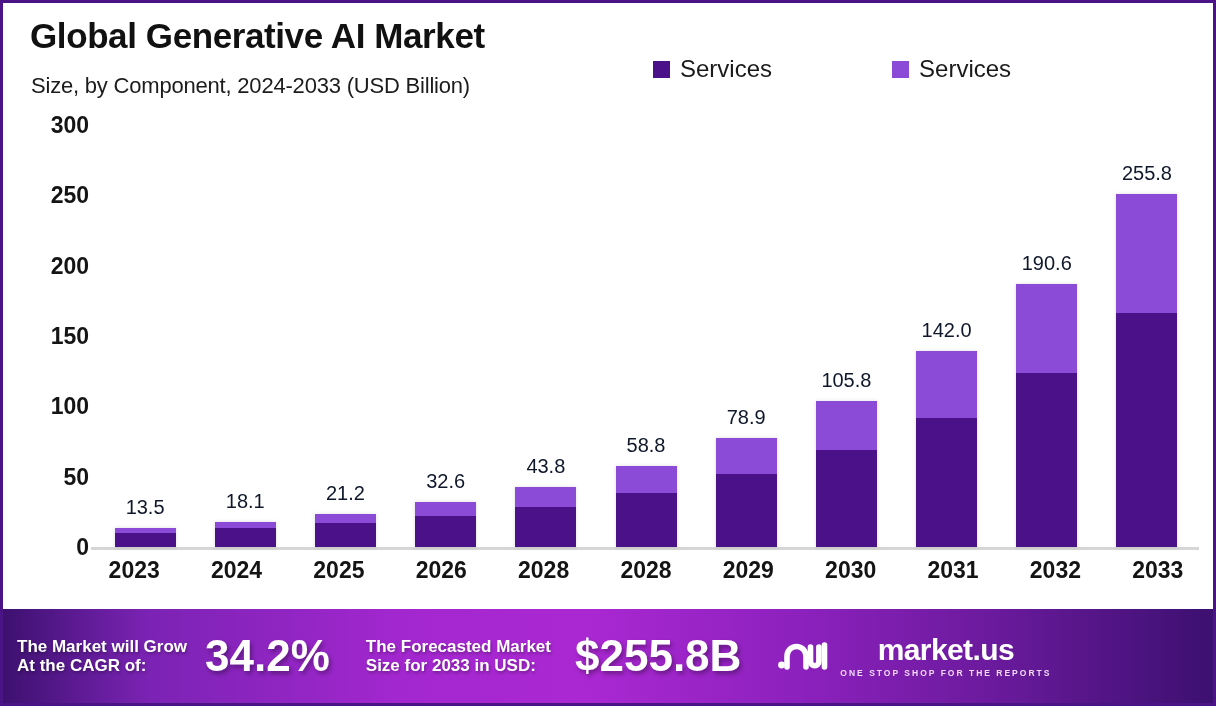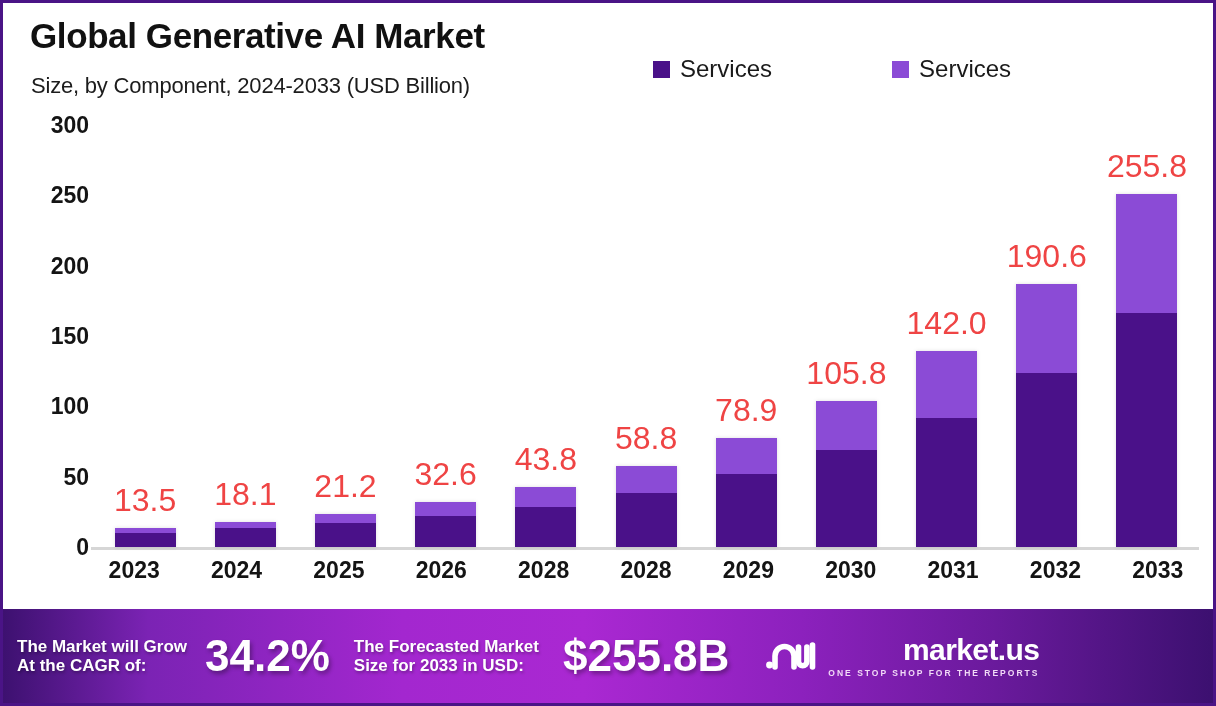--- a/index.html
+++ b/index.html
@@ -140,31 +140,31 @@
   .seg-dark {
     width: 100%;
     background: #4a1189;
   }
   .bar-value {
     position: absolute;
     bottom: 100%;
     margin-bottom: 9px;
     left: 50%;
     transform: translateX(-50%);
-    font-size: 32px;
-    color: #ef4444;
+    font-size: 20px;
+    color: #0f172a;
     white-space: nowrap;
   }
   .x-labels {
     position: absolute;
     left: 92px;
     right: 16px;
     top: 446px;
     display: flex;
-    justify-content: center;
+    justify-content: flex-start;
     gap: 24px;
   }
   .x-label {
     flex: 1 1 0;
     text-align: center;
     font-size: 23px;
     font-weight: bold;
     color: #141414;
   }
 
@@ -200,34 +200,34 @@
     white-space: nowrap;
   }
   .banner-big {
     font-size: 44px;
     font-weight: bold;
     text-shadow: 2px 3px 4px rgba(0,0,0,0.33);
     white-space: nowrap;
   }
   .cagr-block { margin-left: 14px; }
   .cagr-value { margin-left: 18px; }
-  .fc-block { margin-left: 24px; }
+  .fc-block { margin-left: 36px; }
   .fc-value { margin-left: 24px; }
 
   .logo {
     display: flex;
     align-items: center;
     margin-left: 36px;
     gap: 11px;
   }
   .logo-mark { flex: 0 0 auto; }
   .logo-text-wrap {
     display: flex;
     flex-direction: column;
-    align-items: flex-end;
+    align-items: center;
   }
   .logo-word {
     font-size: 30px;
     font-weight: bold;
     color: #ffffff;
     letter-spacing: -0.6px;
     line-height: 1;
   }
   .logo-tagline {
     font-size: 8.5px;

